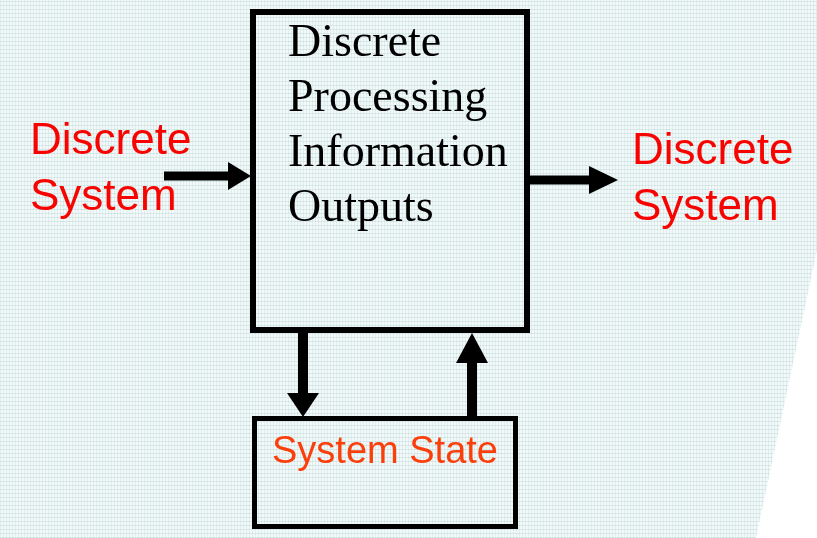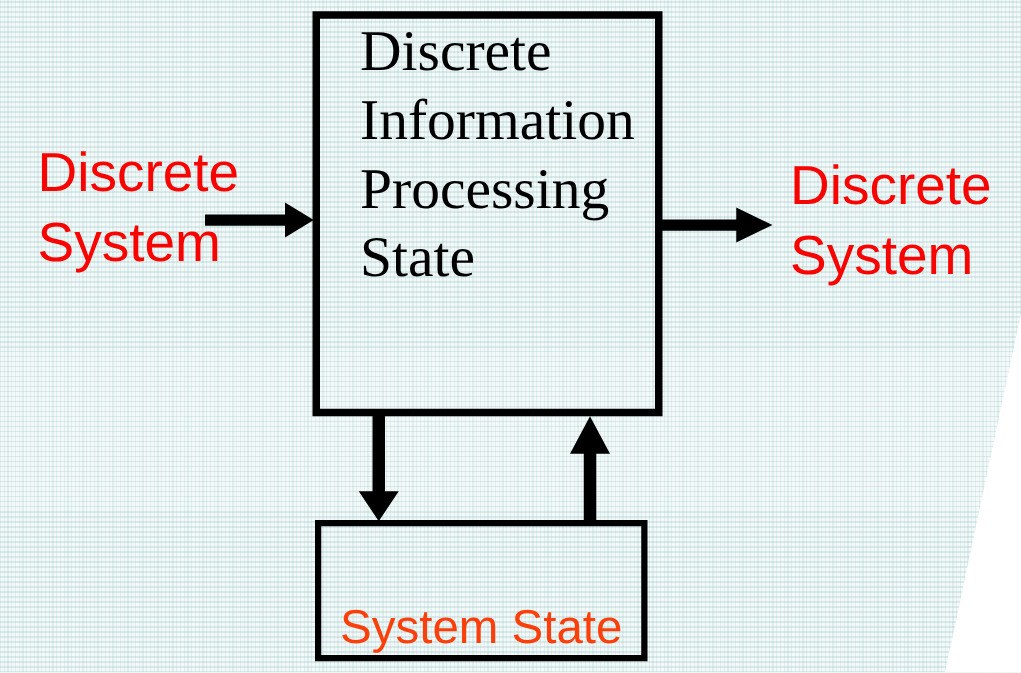--- a/index.html
+++ b/index.html
@@ -47,21 +47,21 @@
   }
   .process-text span { display: block; }
 
   .state-box {
     position: absolute;
     left: 252px; top: 416px;
     width: 266px; height: 113px;
     border: 5px solid #000;
     box-sizing: border-box;
     display: flex;
-    align-items: flex-end;
+    align-items: flex-start;
     justify-content: center;
   }
   .state-text {
     font-size: 38px;
     color: #fb3f0a;
     padding-top: 8px;
     white-space: nowrap;
   }
 
   .side-label {
@@ -86,23 +86,23 @@
 </head>
 <body>
 
 <div class="canvas">
 
   <div class="corner-wedge"></div>
 
   <div class="process-box"></div>
   <div class="process-text">
     <span>Discrete</span>
+    <span>Processing</span>
     <span>Information</span>
-    <span>Processing</span>
-    <span>State</span>
+    <span>Outputs</span>
   </div>
 
   <div class="state-box">
     <div class="state-text">System State</div>
   </div>
 
   <div class="side-label input-label">
     <span>Discrete</span>
     <span>System</span>
   </div>

